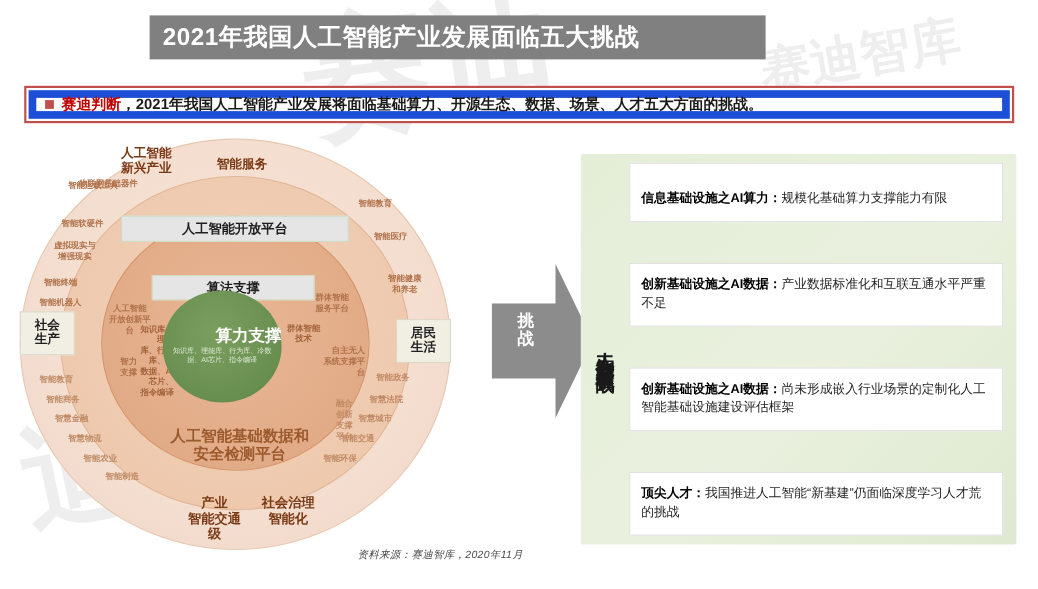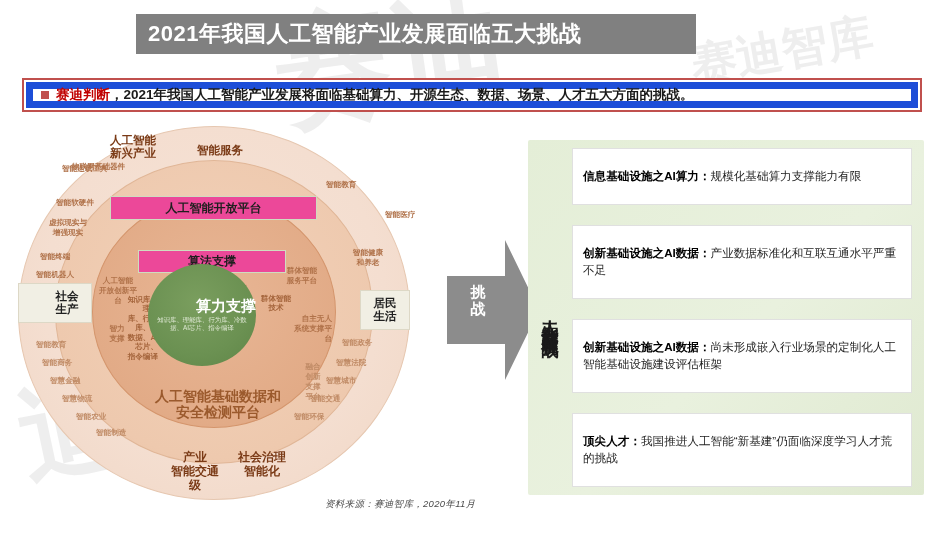--- a/index.html
+++ b/index.html
@@ -62,40 +62,40 @@
      border:1px solid #d4956c;}
   .core{left:138px;top:146px;width:108px;height:102px;
      background:radial-gradient(circle at 45% 38%, #7a9e5e 0%, #6b9152 60%, #5f8547 100%);
      position:absolute;border-radius:50%;
      display:flex;flex-direction:column;align-items:center;justify-content:center;}
   .core-title{color:#fff;font-size:15px;font-weight:bold;line-height:1.1;margin-left:48px;}
   .core-sub{color:#dfe9d4;font-size:6.4px;line-height:1.22;text-align:center;
      width:94px;margin-top:2px;}
 
   .greenbar{
-    position:absolute;background:#ec4899;border:1px solid #cfdcc0;
+    position:absolute;background:#e5e5e5;border:1px solid #cfdcc0;
     display:flex;align-items:center;justify-content:center;
     color:#1f1f1f;font-weight:bold;
   }
   .gb-platform{left:100px;top:78px;width:205px;height:22px;font-size:12px;}
   .gb-algo{left:128px;top:124px;width:146px;height:21px;font-size:12px;margin-top:8px;}
 
   .dlabel{position:absolute;color:#7a3a16;font-weight:bold;text-align:center;
      line-height:1.15;white-space:pre-line;}
   .l-newind{left:78px;top:16px;width:90px;font-size:11.5px;}
   .l-service{left:170px;top:26px;width:80px;font-size:11.5px;}
   .l-prod{left:154px;top:333px;width:62px;font-size:12px;}
   .l-gov{left:216px;top:333px;width:72px;font-size:12px;}
   .l-data-sec{left:128px;top:270px;width:160px;font-size:14px;color:#9b5a2d;}
 
   .sidebox{position:absolute;background:#f1efe4;border:1px solid #ddd8c6;
      display:flex;align-items:center;justify-content:center;text-align:center;
      color:#1f1f1f;font-weight:bold;font-size:11.5px;line-height:1.15;
      white-space:pre-line;}
-  .sb-left{left:8px;top:165px;width:48px;height:38px;padding-left:24px;}
+  .sb-left{left:8px;top:165px;width:48px;height:38px;}
   .sb-right{left:350px;top:172px;width:48px;height:38px;}
 
   .ringtext{position:absolute;color:#b0724a;font-size:7.6px;
      font-weight:bold;white-space:nowrap;}
   .ringtext.faint{color:#c08b66;}
 
   .srcnote{position:absolute;left:325px;top:498px;font-size:9.5px;
      font-style:italic;color:#4a4a4a;letter-spacing:.3px;}
 
   
@@ -115,22 +115,22 @@
     width:44px;flex:0 0 44px;display:flex;align-items:center;justify-content:center;
   }
   .panel-label span{
     writing-mode:vertical-rl;text-orientation:upright;
     font-size:17px;font-weight:bold;color:#1a1a1a;letter-spacing:2px;
   }
   .cards{flex:1;display:flex;flex-direction:column;justify-content:space-between;
      padding:8px 12px 8px 0;}
   .card{
     background:#ffffff;border:1px solid #e0e0e0;border-radius:0;
-    padding:19px 10px;box-sizing:border-box;min-height:54px;
-    display:flex;align-items:center;
+    padding:11px 10px;box-sizing:border-box;min-height:54px;
+    display:flex;align-items:flex-end;
   }
   .card-text{font-size:11.6px;line-height:1.45;color:#1f1f1f;}
   .card-text b{font-weight:bold;color:#000;}
 
   
   .credit{position:absolute;right:14px;bottom:6px;font-size:13px;
      font-weight:bold;color:#2b2b2b;letter-spacing:.5px;}
 </style>
 </head>
 <body>
@@ -167,21 +167,21 @@
     <div class="ringtext" style="left:26px;top:152px;">智能机器人</div>
 
     <div class="ringtext faint" style="left:26px;top:222px;">智能教育</div>
     <div class="ringtext faint" style="left:32px;top:240px;">智能商务</div>
     <div class="ringtext faint" style="left:40px;top:258px;">智慧金融</div>
     <div class="ringtext faint" style="left:52px;top:276px;">智慧物流</div>
     <div class="ringtext faint" style="left:66px;top:294px;">智能农业</div>
     <div class="ringtext faint" style="left:86px;top:310px;">智能制造</div>
 
     <div class="ringtext" style="left:316px;top:62px;">智能教育</div>
-    <div class="ringtext" style="left:330px;top:92px;margin-left:45px;">智能医疗</div>
+    <div class="ringtext" style="left:330px;top:92px;">智能医疗</div>
     <div class="ringtext" style="left:332px;top:130px;white-space:pre-line;text-align:center;width:52px;">智能健康
 和养老</div>
     <div class="ringtext faint" style="left:332px;top:220px;">智能政务</div>
     <div class="ringtext faint" style="left:326px;top:240px;">智慧法院</div>
     <div class="ringtext faint" style="left:316px;top:258px;">智慧城市</div>
     <div class="ringtext faint" style="left:300px;top:276px;">智能交通</div>
     <div class="ringtext faint" style="left:284px;top:294px;">智能环保</div>
 
     <div class="ringtext" style="left:86px;top:158px;white-space:pre-line;text-align:center;width:44px;line-height:1.3;">人工智能
 开放创新平

